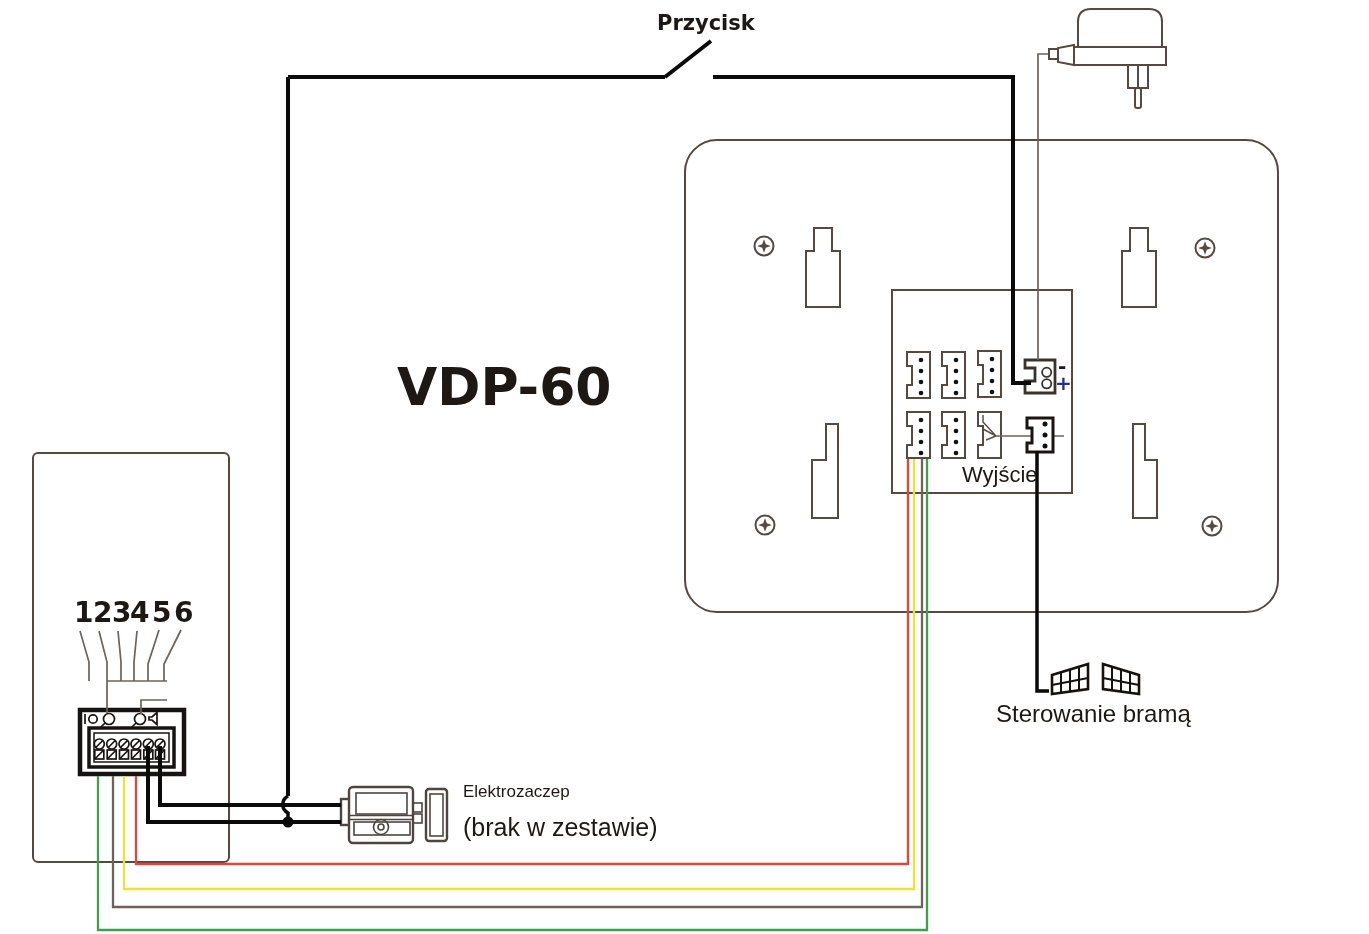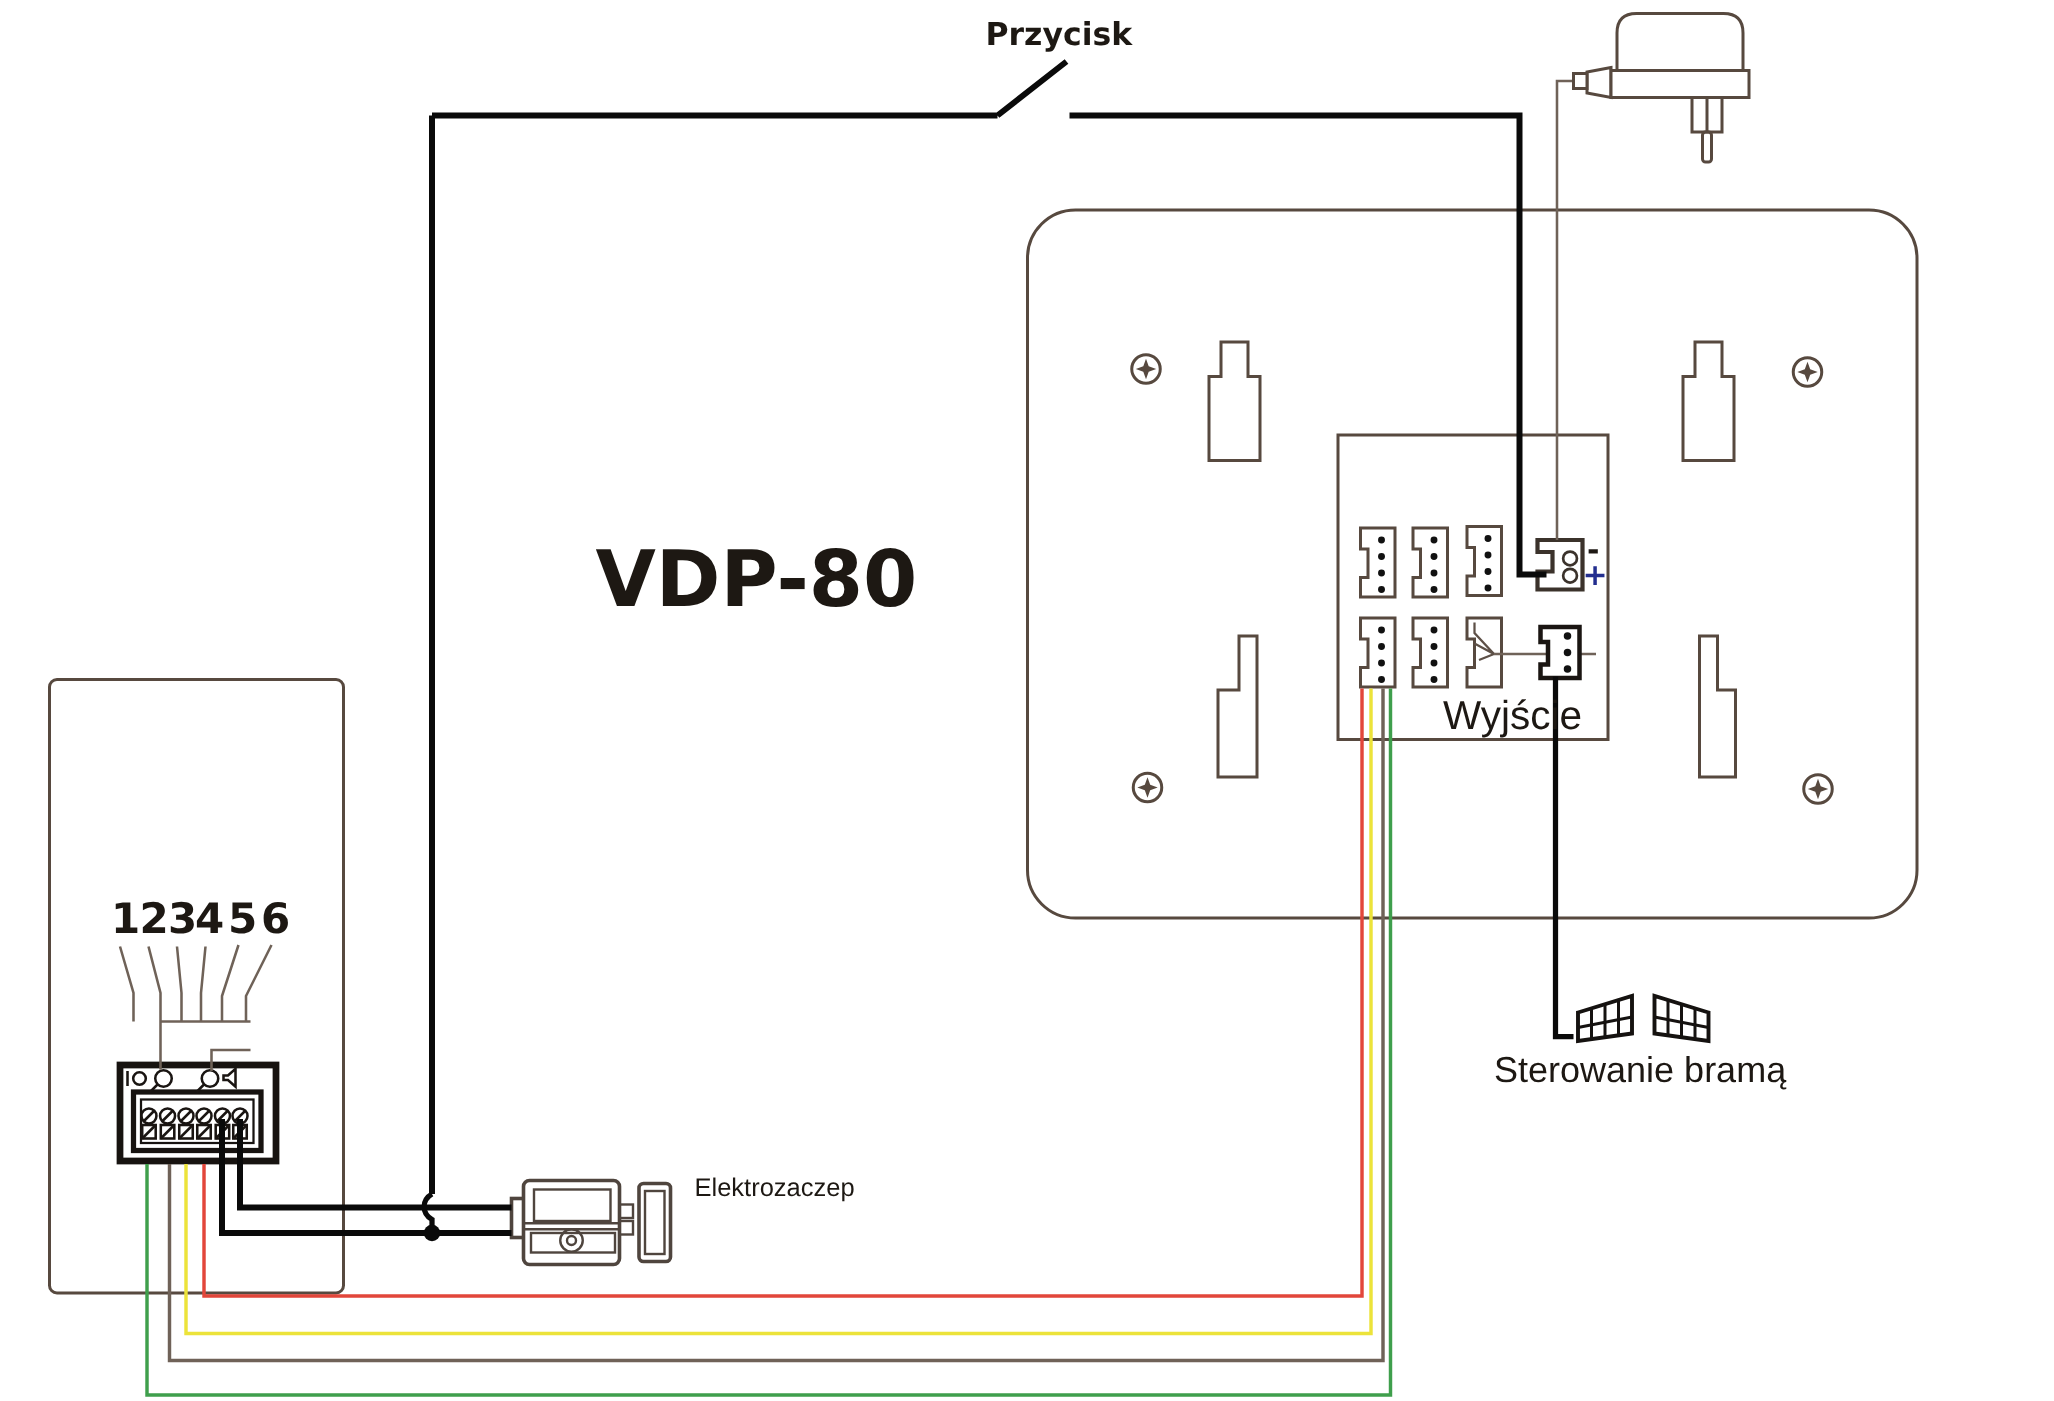--- a/index.html
+++ b/index.html
@@ -21,21 +21,21 @@
   .strk{fill:#ffffff;stroke:#4f453e;stroke-width:2.4px;}
   .strkln{fill:none;stroke:#4f453e;stroke-width:1.6px;}
   .svgtxt{font-family:"DejaVu Sans",sans-serif;font-weight:bold;font-size:20px;}
   
   .lbl{position:absolute;color:#1d1813;white-space:nowrap;}
   .b-dejavu{font-family:"DejaVu Sans",sans-serif;font-weight:bold;}
   .r-liber{font-family:"Liberation Sans",sans-serif;font-weight:normal;}
   .button-label{left:657px;top:11px;font-size:21px;}
   .model-label{left:397px;top:357px;font-size:52px;letter-spacing:0px;}
   .digit{position:absolute;top:596px;font-size:28px;color:#1d1813;}
-  .wyjscie-label{left:962px;top:462px;font-size:27px;text-align:center;}
+  .wyjscie-label{left:962px;top:462px;font-size:22px;text-align:center;}
   .gate-label{left:996px;top:700px;font-size:24px;}
   .strike-name{left:463px;top:782px;font-size:17px;}
   .strike-note{left:463px;top:813px;font-size:25px;}
 </style>
 </head>
 <body>
 
 <div class="canvas">
 <svg width="1369" height="934" viewBox="0 0 1369 934">
 
@@ -243,23 +243,24 @@
   <circle cx="288" cy="822" r="5.5" fill="#0a0a0a"></circle>
   <path d="M160,746 V805 H341" class="blk" stroke="#0a0a0a"></path>
   <path d="M148,746 V822 H341" class="blk" stroke="#0a0a0a"></path>
   <path d="M1037,451 V691 H1049" class="blk35" stroke="#0a0a0a"></path>
 
   <text x="1058" y="373" class="svgtxt" fill="#1d1813">-</text>
   <text x="1055" y="390" class="svgtxt" fill="#232e8f">+</text>
 </svg>
 
 <div class="lbl b-dejavu button-label">Przycisk</div>
-<div class="lbl b-dejavu model-label">VDP-80</div>
+<div class="lbl b-dejavu model-label">VDP-60</div>
 <span class="digit b-dejavu" style="left:74px">1</span>
 <span class="digit b-dejavu" style="left:93px">2</span>
 <span class="digit b-dejavu" style="left:112px">3</span>
 <span class="digit b-dejavu" style="left:130px">4</span>
 <span class="digit b-dejavu" style="left:152px">5</span>
 <span class="digit b-dejavu" style="left:174px">6</span>
 <div class="lbl r-liber wyjscie-label">Wyjście</div>
 <div class="lbl r-liber gate-label">Sterowanie bramą</div>
 <div class="lbl r-liber strike-name">Elektrozaczep</div>
+<div class="lbl r-liber strike-note">(brak w zestawie)</div>
 </div>
 
 </body></html>

